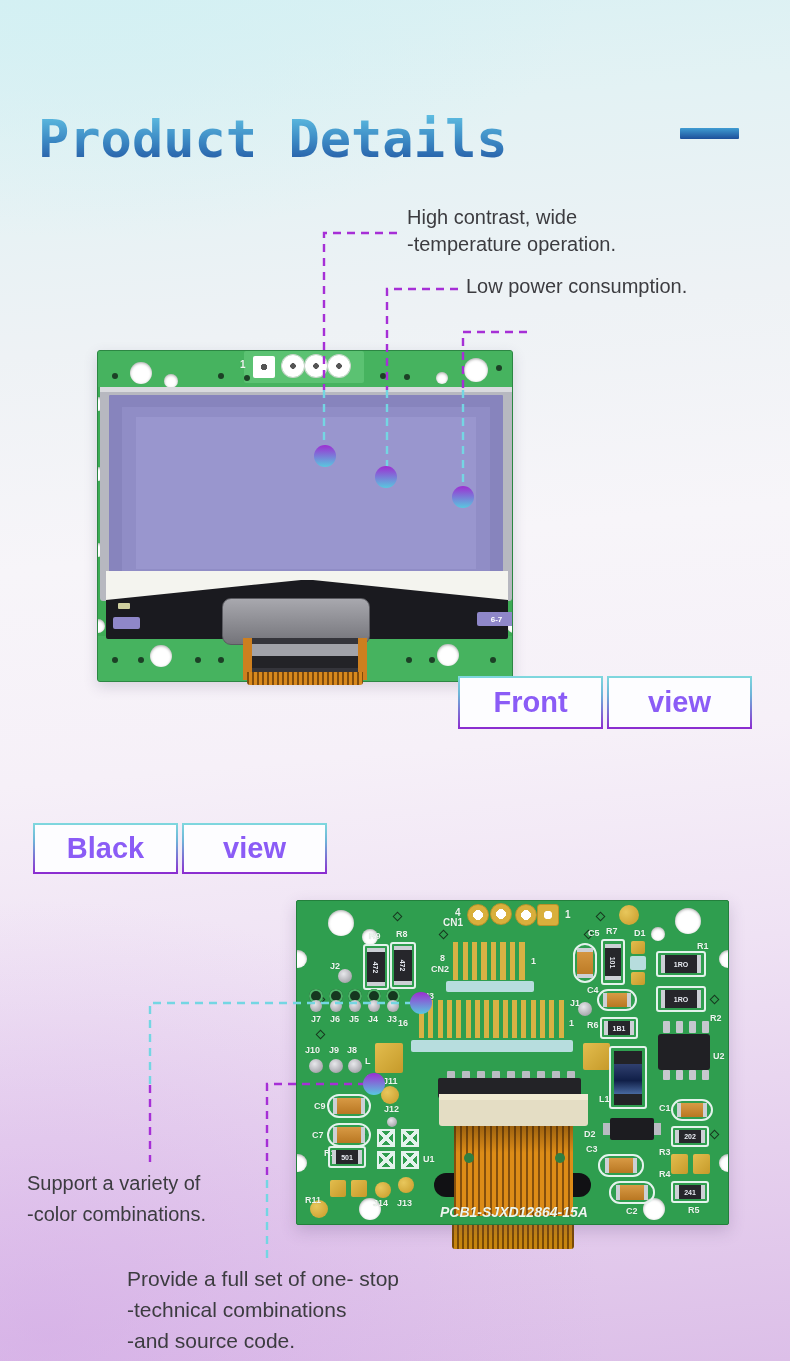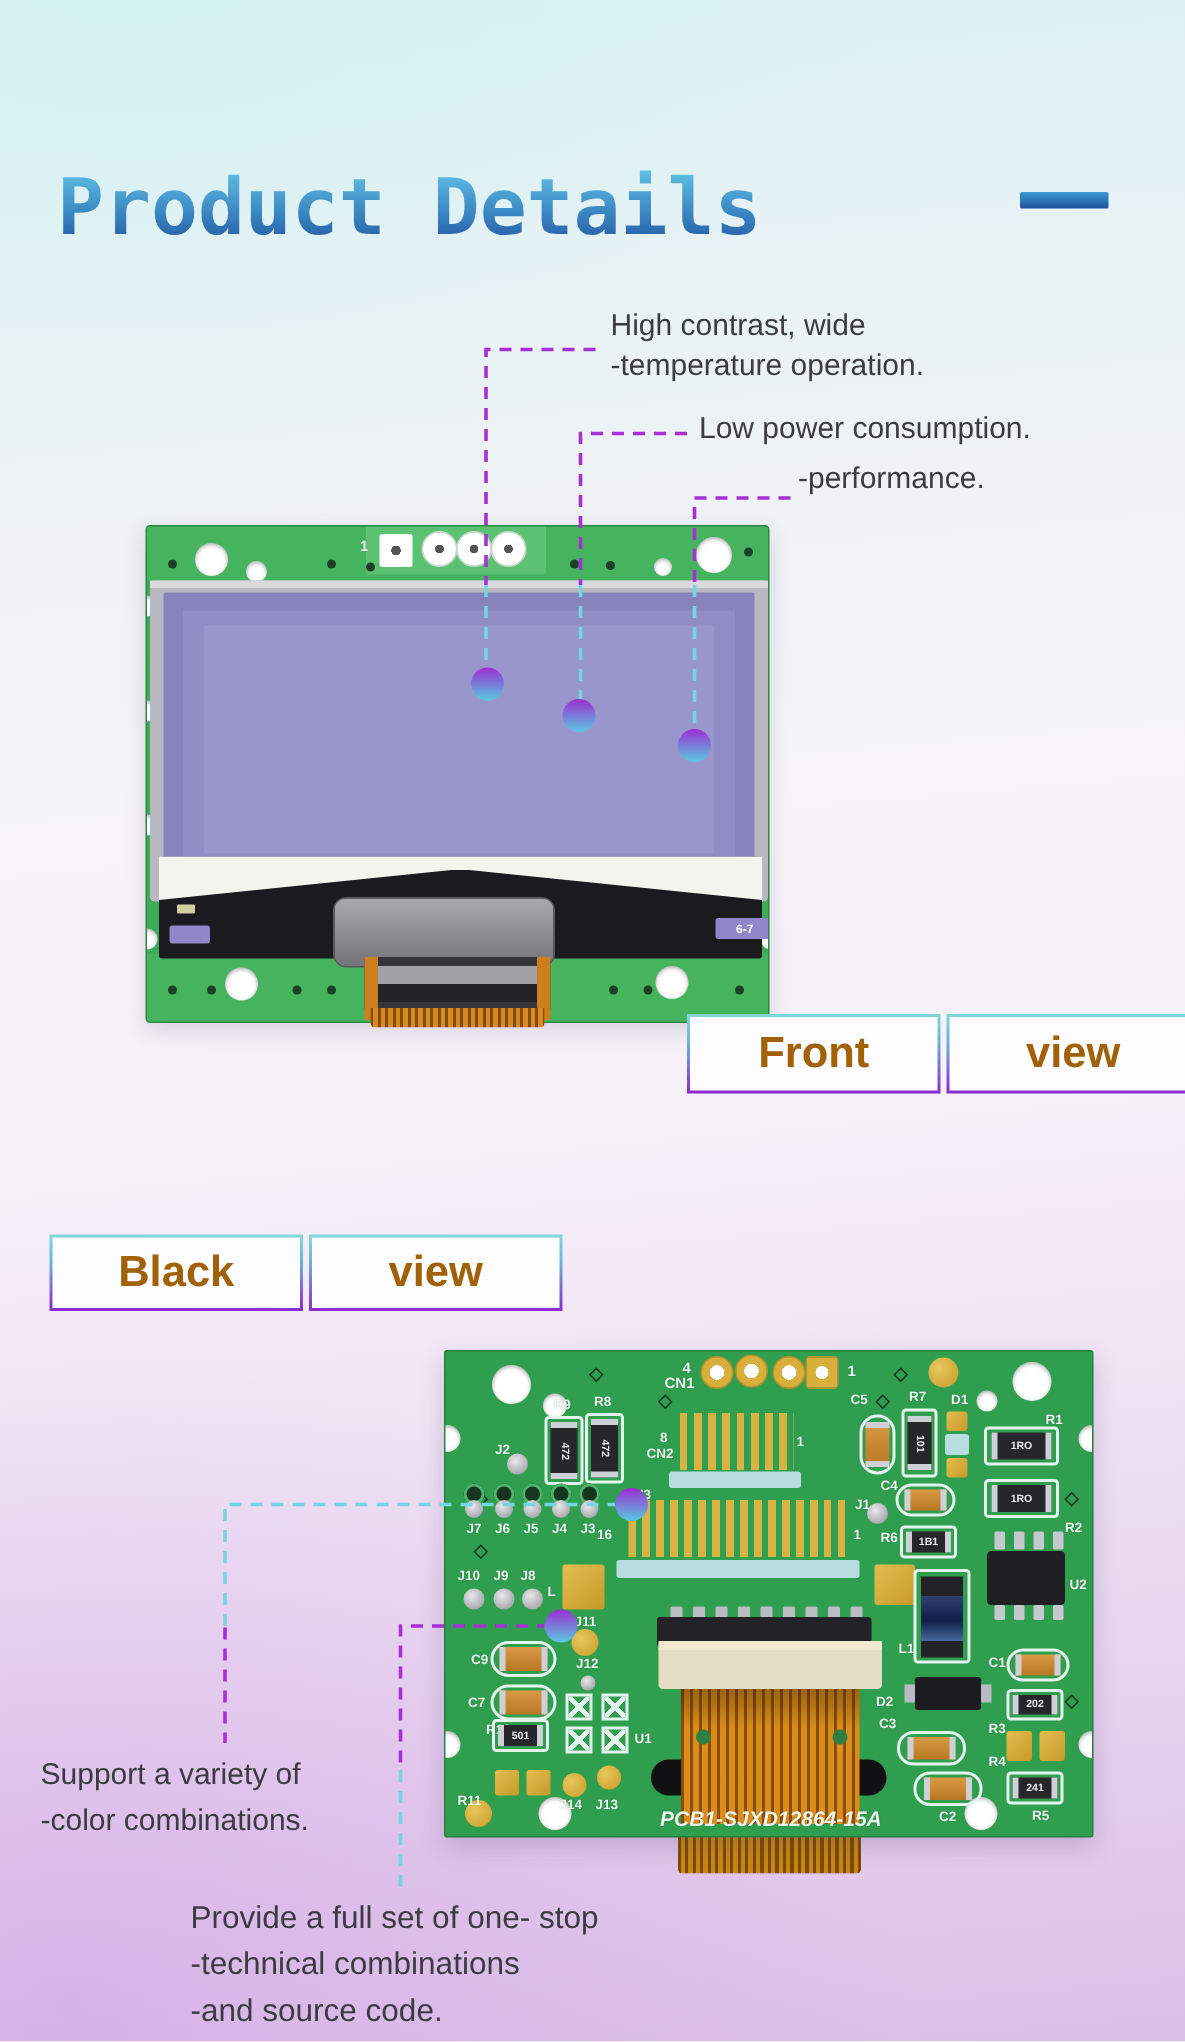--- a/index.html
+++ b/index.html
@@ -25,22 +25,22 @@
   .ann-2{left:466px;top:273px;}
   .ann-3{left:532px;top:306px;}
   .ann-4{left:27px;top:1168px;font-size:20px;line-height:31px;}
   .ann-5{left:127px;top:1263px;font-size:21px;line-height:31px;}
 
   
   .viewlabel{position:absolute;display:flex;gap:4px;z-index:7;}
   .vl-front{left:458px;top:676px;}
   .vl-black{left:33px;top:823px;}
   .vbox{padding:2px;background:linear-gradient(180deg,#7fd8de 0%,#6db4d8 35%,#8c2ad0 100%);}
-  .vbox-in{background:#fdfdff;width:165px;display:flex;align-items:center;justify-content:center;
-    font-weight:bold;font-size:29px;color:#a16207;}
+  .vbox-in{background:#fdfdff;width:141px;display:flex;align-items:center;justify-content:center;
+    font-weight:bold;font-size:29px;color:#8b5cf6;}
   .vl-front .vbox-in{height:49px;}
   .vl-black .vbox-in{height:47px;}
 
   
   .board{position:absolute;z-index:2;}
   #front-board{left:97px;top:350px;width:416px;height:332px;}
   #front-board .clip{position:absolute;inset:0;background:#3dab55;border:1px solid #2c8743;
     border-radius:3px;overflow:hidden;box-shadow:0 5px 14px rgba(70,60,100,.18);}
   #front-board .over{position:absolute;inset:0;overflow:visible;}
   #back-board{left:296px;top:900px;width:431px;height:323px;background:#2f9e4f;
@@ -287,21 +287,21 @@
         <div style="position: absolute; top: 0px; left: 105px; width: 8px; height: 9px; background: rgb(185, 188, 194); border-radius: 1px;"></div>
         <div style="position: absolute; top: 0px; left: 120px; width: 8px; height: 9px; background: rgb(185, 188, 194); border-radius: 1px;"></div>
       </div>
       <div class="pe pe-rect" style="left: 141px; top: 177px; width: 143px; height: 20px; background: rgb(35, 35, 39); border-radius: 2px;"></div>
       <div class="pe pe-rect" style="left: 142px; top: 193px; width: 149px; height: 32px; background: rgb(228, 221, 196); border-radius: 3px;"></div>
       <div class="pe pe-rect" style="left: 142px; top: 193px; width: 149px; height: 6px; background: rgb(240, 234, 210);"></div>
       <div class="pe pe-flexback" style="left: 157px; top: 225px; width: 119px; height: 90px;"></div>
       <div class="pe pe-dotk" style="left: 167px; top: 252px; height: 10px; width: 10px; background: rgb(47, 127, 67);"></div>
       <div class="pe pe-dotk" style="left: 258px; top: 252px; height: 10px; width: 10px; background: rgb(47, 127, 67);"></div>
       <div class="pe pe-label" style="left: 143px; top: 303px; font-size: 14px; font-style: italic;">PCB1-SJXD12864-15A</div>
-      <div class="pe pe-label" style="left: 270px; top: 27px;">C5</div>
+      <div class="pe pe-label" style="left: 291px; top: 27px;">C5</div>
       <div class="pe pe-outline" style="left: 276px; top: 42px; width: 24px; height: 40px; border-radius: 12px;"></div>
       <div class="pe pe-chip chip-orange" style="left: 280px; top: 47px; width: 16px; height: 30px;">
         <div class="chip-cap" style="left: 0px; top: 0px; width: 100%; height: 4px;"></div>
         <div class="chip-cap" style="left: 0px; bottom: 0px; width: 100%; height: 4px;"></div>
       </div>
       <div class="pe pe-label" style="left: 309px; top: 25px;">R7</div>
       <div class="pe pe-outline" style="left: 304px; top: 38px; width: 24px; height: 46px;"></div>
       <div class="pe pe-chip chip-black" style="left: 308px; top: 43px; width: 16px; height: 36px;">
         <div class="chip-cap" style="left: 0px; top: 0px; width: 100%; height: 4px;"></div>
         <div class="chip-cap" style="left: 0px; bottom: 0px; width: 100%; height: 4px;"></div>
@@ -426,21 +426,20 @@
     </svg>
 
   <div class="ann ann-1">
     <div>High contrast, wide</div>
     <div>-temperature operation.</div>
   </div>
   <div class="ann ann-2">
     <div>Low power consumption.</div>
   </div>
   <div class="ann ann-3">
-    <div>-performance.</div>
   </div>
   <div class="ann ann-4">
     <div>Support a variety of</div>
     <div>-color combinations.</div>
   </div>
   <div class="ann ann-5">
     <div>Provide a full set of one- stop</div>
     <div>-technical combinations</div>
     <div>-and source code.</div>
   </div>

